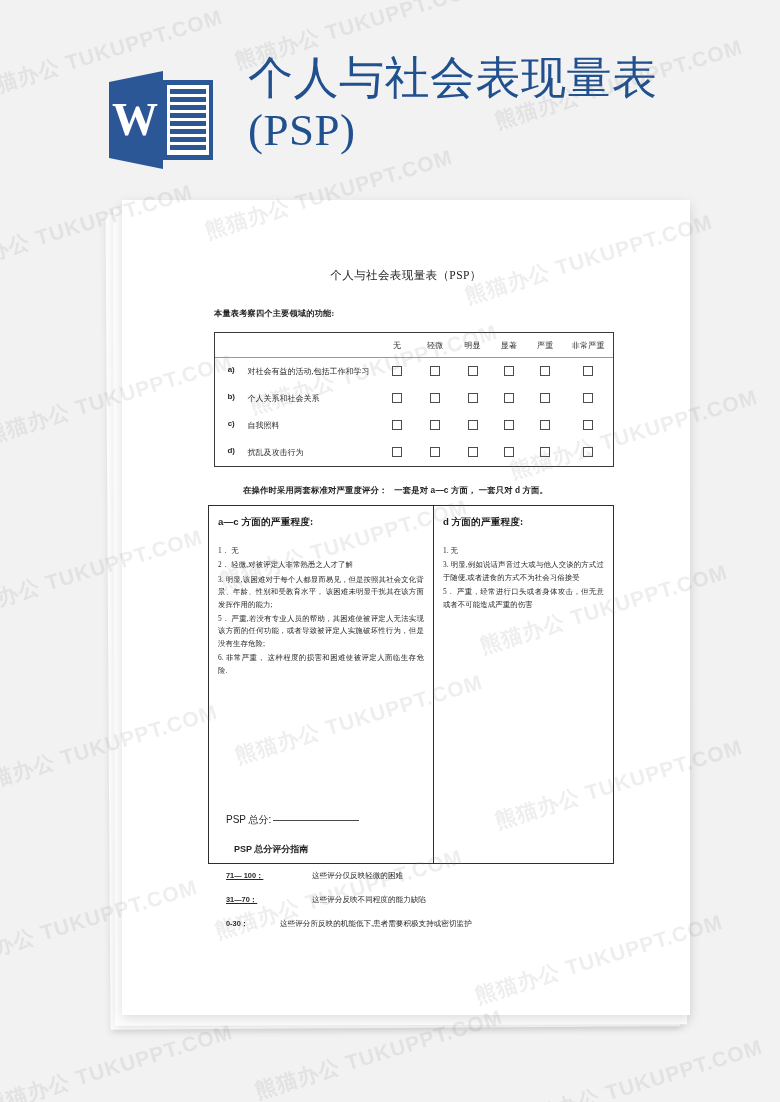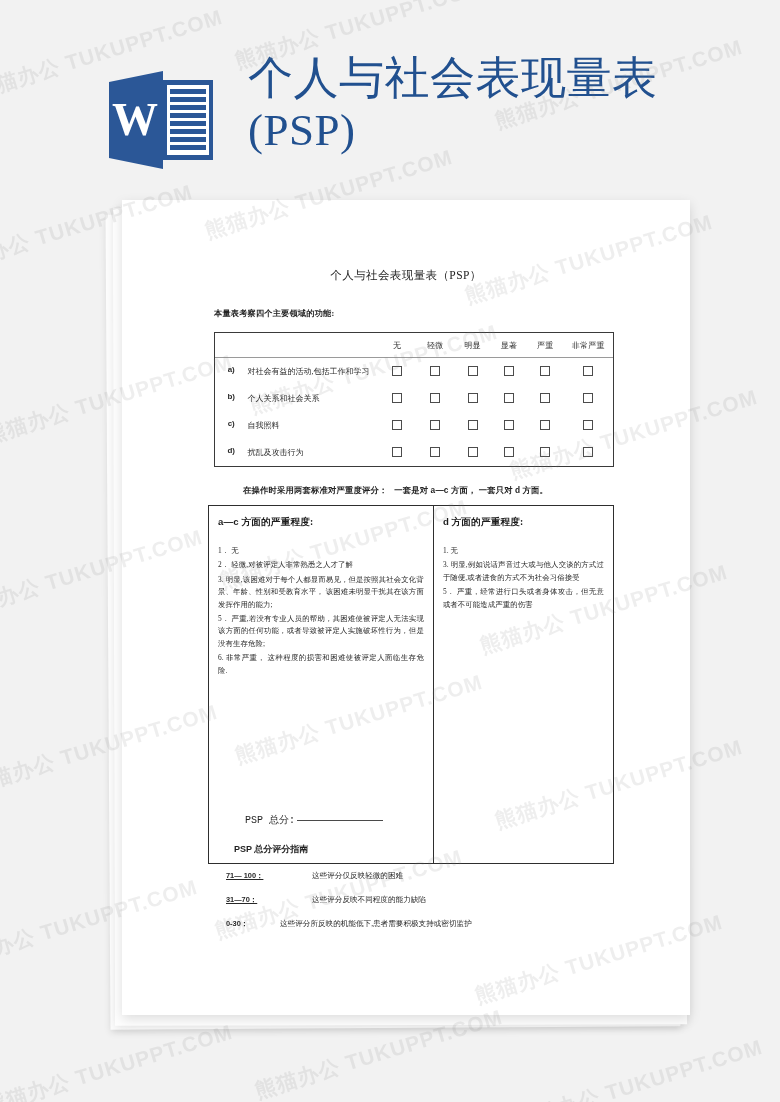--- a/index.html
+++ b/index.html
@@ -243,23 +243,22 @@
 
   
   #psp-total {
     position: absolute;
     left: 104px; top: 613px;
     font-family: "Liberation Serif", "DejaVu Serif", serif;
     font-size: 10px;
     color: #232323;
   }
   #psp-total .label {
-    font-family: Liberation Mono, monospace;
+    font-family: Liberation Sans, sans-serif;
     font-weight: 400;
-    margin-left: 19px;
   }
   #psp-total .blank-rule {
     display: inline-block;
     width: 86px;
     border-bottom: 1.1px solid #4a4a4a;
     margin-left: 2px;
     vertical-align: 2px;
   }
   #guide-title {
     position: absolute;

